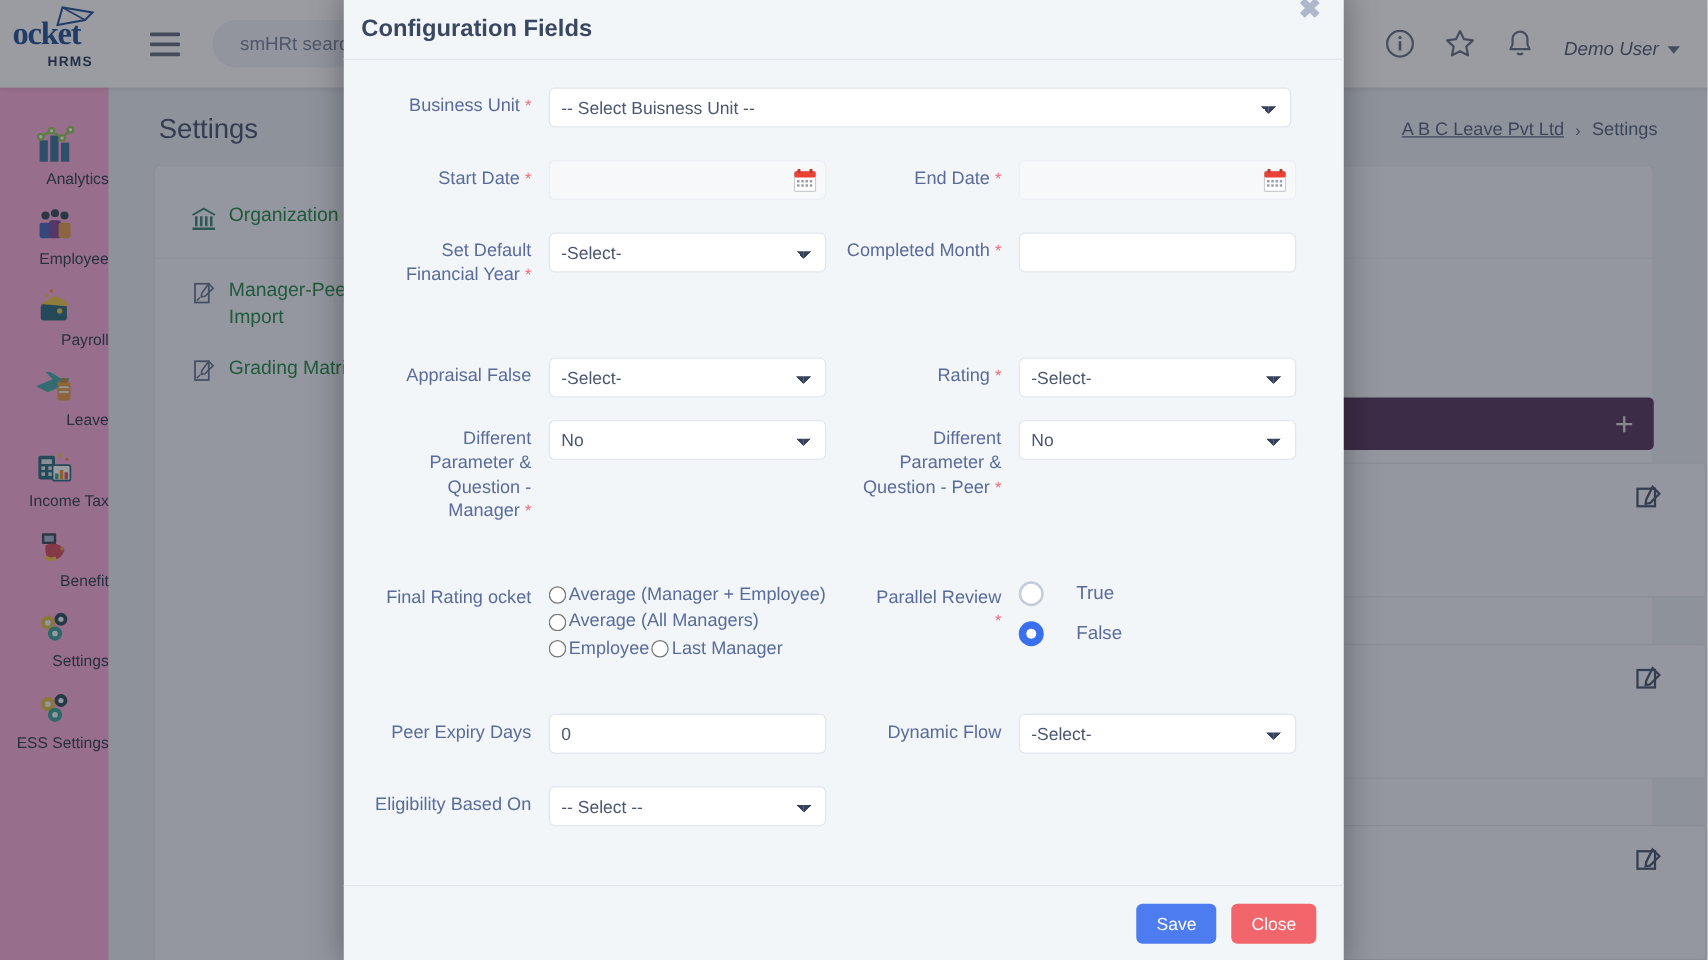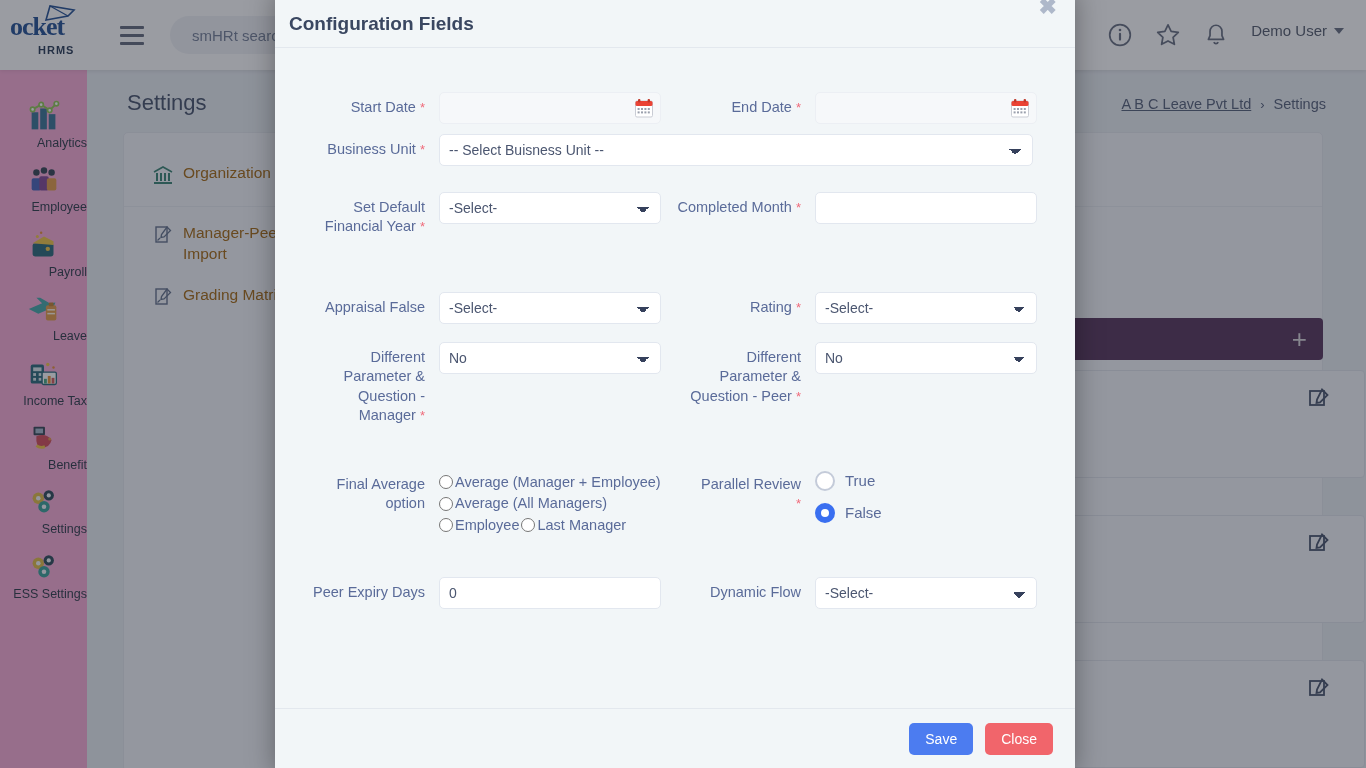--- a/index.html
+++ b/index.html
@@ -60,22 +60,22 @@
     margin-left: 18px;
     width: 460px; height: 38px;
     border-radius: 19px;
     background: #f0f2f6;
     display: flex; align-items: center;
     padding: 0 22px;
     color: #6e7a93; font-size: 15px;
     flex: none;
   }
   #topbar-right {
-    margin-left: auto; display: flex; align-items: flex-start;
-    gap: 22px; padding-right: 22px; color: #5f6779;
+    margin-left: auto; display: flex; align-items: flex-end;
+    gap: 22px; padding-right: 22px; color: #5f6779; font-style: italic;
   }
   .tb-icon { width: 26px; height: 26px; cursor: pointer; }
   #user-menu {
     display: flex; align-items: center; gap: 7px;
     font-size: 15px; color: #4a5264; cursor: pointer;
   }
   .caret-dn {
     width: 0; height: 0; border-left: 5px solid transparent;
     border-right: 5px solid transparent; border-top: 6px solid #5f6779;
   }
@@ -125,21 +125,21 @@
     border-radius: 5px; padding: 14px 0 0 0;
   }
   .settings-group {
     padding: 6px 0 10px 0;
     border-bottom: 1px solid #e6eaf0;
     display: flex; flex-wrap: wrap;
   }
   .settings-entry {
     width: 250px; padding: 10px 12px 10px 28px;
     display: flex; align-items: flex-start; gap: 9px;
-    font-size: 15.5px; color: #a16207; cursor: pointer;
+    font-size: 15.5px; color: #15803d; cursor: pointer;
     line-height: 1.35;
   }
   .entry-ico { width: 22px; height: 22px; flex: none; margin-top: 1px; }
 
   
   #action-bar {
     position: absolute; left: 560px; top: 248px;
     width: 676px; height: 42px;
     background: #4d2a52; border-radius: 4px;
     display: flex; align-items: center; justify-content: flex-end;
@@ -271,21 +271,21 @@
     margin-bottom: 7px; line-height: 1;
   }
   .radio-line input[type=radio] {
     width: 14px; height: 14px; margin: 0 2px 0 0;
     accent-color: #4c7cf0; flex: none; cursor: pointer;
   }
   .radio-line label { cursor: pointer; }
   .radio-inline-group { display: flex; align-items: center; }
 
   .big-radio-line {
-    display: flex; align-items: center; gap: 10px;
+    display: flex; align-items: center; gap: 26px;
     font-size: 15px; color: #5a6b99; margin-bottom: 12px;
   }
   .big-radio {
     width: 20px; height: 20px; border-radius: 50%;
     border: 2px solid #c4cbd9; background: #fff;
     flex: none; cursor: pointer; position: relative;
   }
   .big-radio.checked { border-color: #3a6ff0; background: #3a6ff0; }
   .big-radio.checked::after {
     content: ""; position: absolute;
@@ -593,20 +593,34 @@
 <div id="dim-overlay"></div>
 
 <div id="modal-dialog">
 
   <div id="modal-header">
     <span id="modal-title">Configuration Fields</span>
     <span id="modal-close-x">✖</span>
   </div>
 
   <div id="modal-body">
+
+    <div class="frow">
+      <div class="fcol full">
+        <div class="flabel">
+          <span>Business Unit</span>
+          <span class="req">*</span>
+        </div>
+        <div class="fctl">
+          <select class="inp w-wide">
+            <option>-- Select Buisness Unit --</option>
+          </select>
+        </div>
+      </div>
+    </div>
 
     <div class="frow" style="margin-top:22px">
       <div class="fcol">
         <div class="flabel">
           <span>Start Date</span>
           <span class="req">*</span>
         </div>
         <div class="fctl">
           <div class="datefield">
             <input type="text" value="" style="">
@@ -651,34 +665,20 @@
                   <rect x="6" y="12.4" width="2" height="2"></rect>
                 <rect x="9.4" y="12.4" width="2" height="2"></rect>
                   <rect x="12.8" y="12.4" width="2" height="2"></rect>
               </g>
             </svg>
           </div>
         </div>
       </div>
     </div>
 
-    <div class="frow">
-      <div class="fcol full">
-        <div class="flabel">
-          <span>Business Unit</span>
-          <span class="req">*</span>
-        </div>
-        <div class="fctl">
-          <select class="inp w-wide">
-            <option>-- Select Buisness Unit --</option>
-          </select>
-        </div>
-      </div>
-    </div>
-
     <div class="frow" style="margin-top:22px">
       <div class="fcol">
         <div class="flabel">
           <span>Set Default Financial Year</span>
           <span class="req">*</span>
         </div>
         <div class="fctl">
           <select class="inp">
             <option>-Select-</option>
           </select>
@@ -740,21 +740,21 @@
           <select class="inp">
             <option>No</option>
           </select>
         </div>
       </div>
     </div>
 
     <div class="frow" style="margin-top:44px">
       <div class="fcol">
         <div class="flabel" style="padding-top:6px">
-          <span>Final Average option</span>
+          <span>Final Rating ocket</span>
         </div>
         <div class="fctl" style="padding-top:6px">
           <div class="radio-line">
             <input type="radio" name="finalrating" style="">
             <label>Average (Manager + Employee)</label>
           </div>
           <div class="radio-line">
             <input type="radio" name="finalrating" style="">
             <label>Average (All Managers)</label>
           </div>
@@ -798,20 +798,33 @@
           <span>Dynamic Flow</span>
         </div>
         <div class="fctl">
           <select class="inp">
             <option>-Select-</option>
           </select>
         </div>
       </div>
     </div>
 
+    <div class="frow" style="margin-top:22px">
+      <div class="fcol">
+        <div class="flabel">
+          <span>Eligibility Based On</span>
+        </div>
+        <div class="fctl">
+          <select class="inp">
+            <option>-- Select --</option>
+          </select>
+        </div>
+      </div>
+      <div class="fcol"></div>
+    </div>
 
   </div>
 
   <div id="modal-footer">
     <button class="btn" id="save-button">Save</button>
     <button class="btn" id="close-button">Close</button>
   </div>
 </div>
 
 </body></html>

